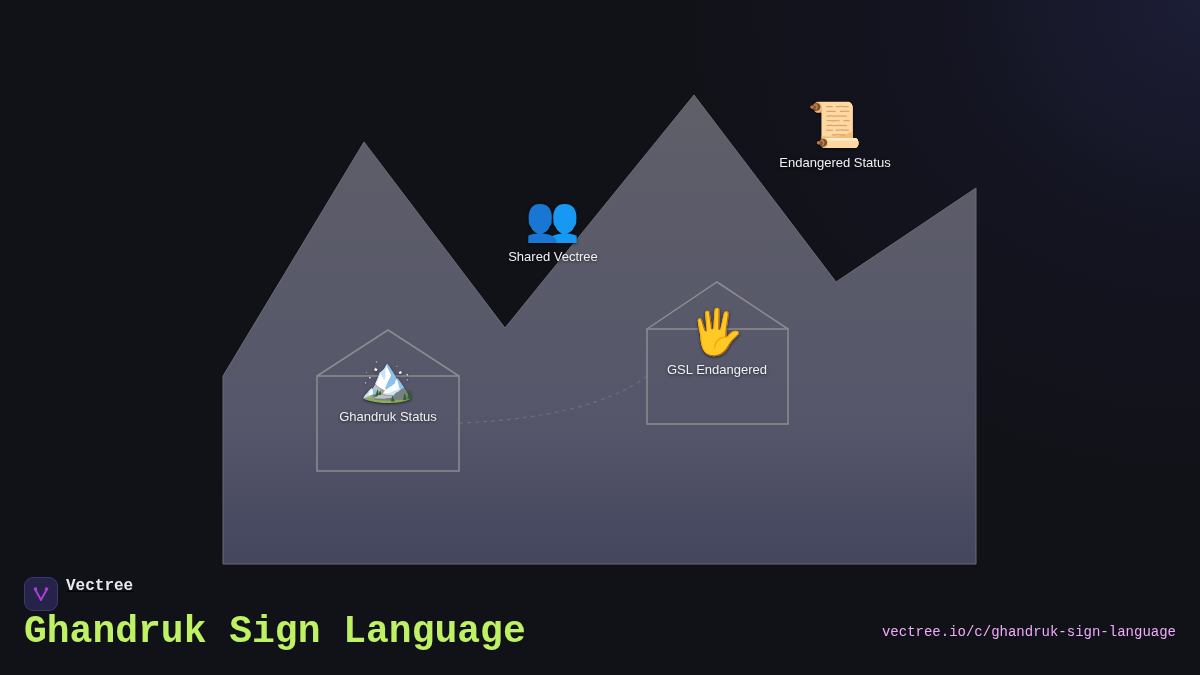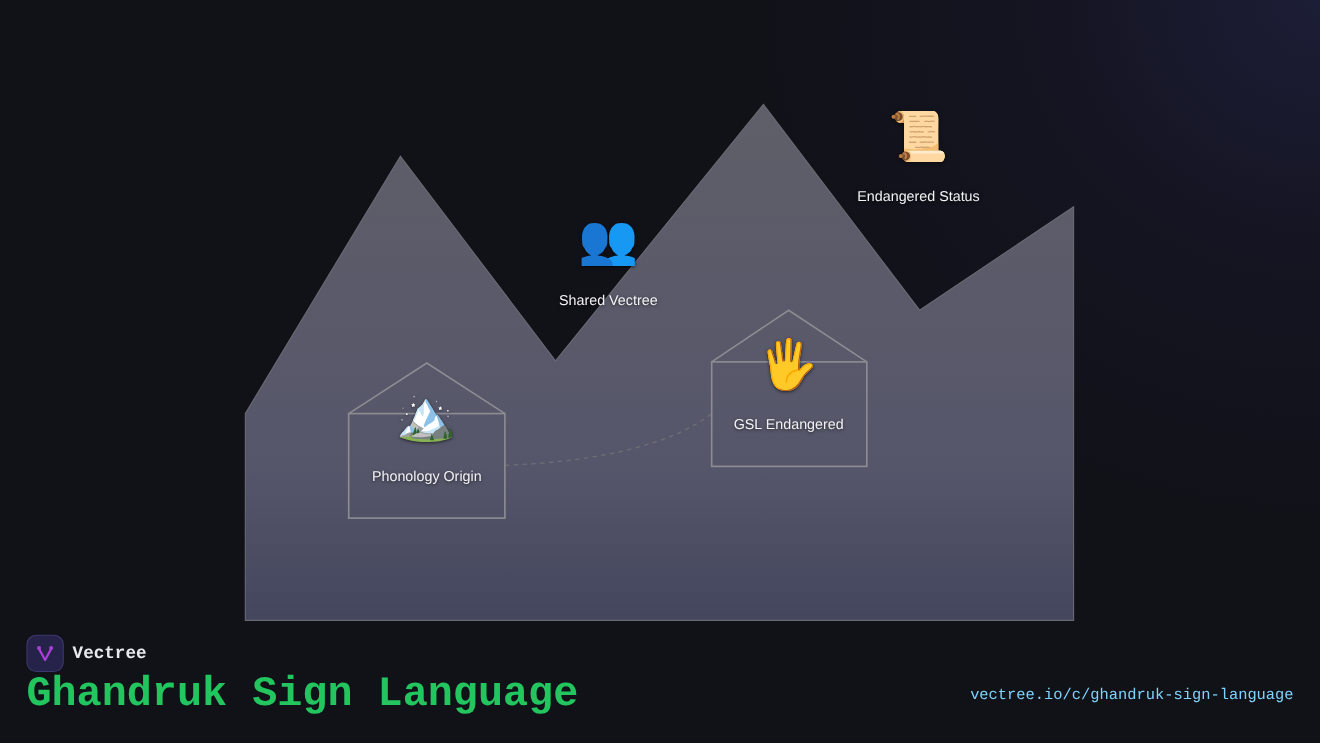--- a/index.html
+++ b/index.html
@@ -13,43 +13,43 @@
       background: radial-gradient(ellipse 520px 480px at 1200px 0px, rgba(30,32,60,0.85) 0%, rgba(24,25,45,0.5) 45%, rgba(17,17,24,0) 100%);
     }
     svg.scene { position: absolute; left: 0; top: 0; }
     .node {
       position: absolute; transform: translate(-50%, 0);
       display: flex; flex-direction: column; align-items: center;
       color: #f2f2f5; font-size: 13px; white-space: nowrap;
       text-shadow: 0 1px 3px rgba(0,0,0,0.6);
     }
     .node .emoji { font-size: 44px; line-height: 50px; height: 52px; font-family: "DejaVu Sans", sans-serif; }
-    .node .label { margin-top: 19px; }
+    .node .label { margin-top: 3px; }
     .brand {
       position: absolute; left: 24px; top: 577px;
-      display: flex; align-items: center; gap: 8px;
+      display: flex; align-items: flex-start; gap: 8px; text-decoration: underline;
     }
     .logo {
       width: 32px; height: 32px; border-radius: 9px;
       background: #26234a; border: 1px solid #3b3870;
       display: flex; align-items: center; justify-content: center;
     }
     .brand-name {
       font-family: "Liberation Mono", monospace; font-weight: bold;
       font-size: 16px; color: #e8e8ee;
     }
     .title {
       position: absolute; left: 24px; top: 610px;
       font-family: "Liberation Mono", monospace; font-weight: bold;
-      font-size: 38px; color: #22c55e; letter-spacing: 0px; margin: 0;
+      font-size: 38px; color: #bef264; letter-spacing: 0px; margin: 0;
     }
     .url {
       position: absolute; right: 24px; top: 624px;
       font-family: "Liberation Mono", monospace;
-      font-size: 14px; color: #7dd3fc;
+      font-size: 14px; color: #f0abfc;
     }
   </style>
 </head>
 <body>
 
 <div class="bg-glow"></div>
 
 <svg class="scene" width="1200" height="675" viewBox="0 0 1200 675">
   <defs>
     <linearGradient id="mtn" x1="0" y1="0" x2="0" y2="1">
@@ -68,21 +68,21 @@
   </g>
 
   <g fill="none" stroke="#8c8c92" stroke-width="1.5">
     <polyline points="647,329 717,282 788,329"></polyline>
     <rect x="647" y="329" width="141" height="95"></rect>
   </g>
 </svg>
 
 <div class="node" style="left:388px; top:354px;">
   <span class="emoji">🏔️</span>
-  <span class="label">Phonology Origin</span>
+  <span class="label">Ghandruk Status</span>
 </div>
 
 <div class="node" style="left:553px; top:194px;">
   <span class="emoji">👥</span>
   <span class="label">Shared Vectree</span>
 </div>
 
 <div class="node" style="left:717px; top:307px;">
   <span class="emoji">🖐️</span>
   <span class="label">GSL Endangered</span>

